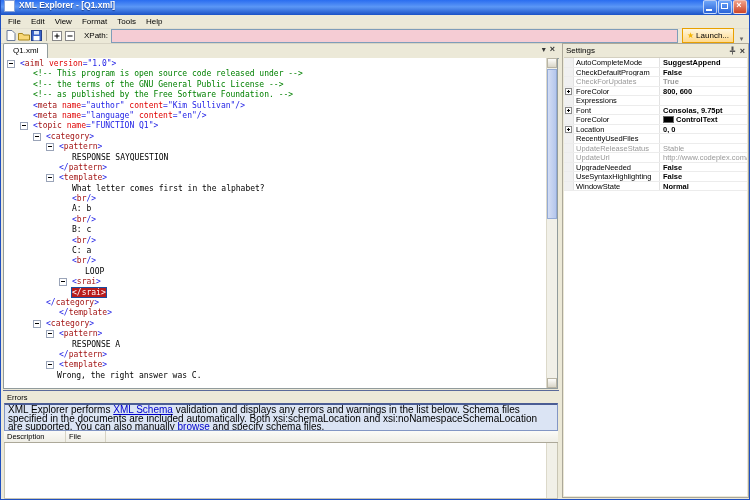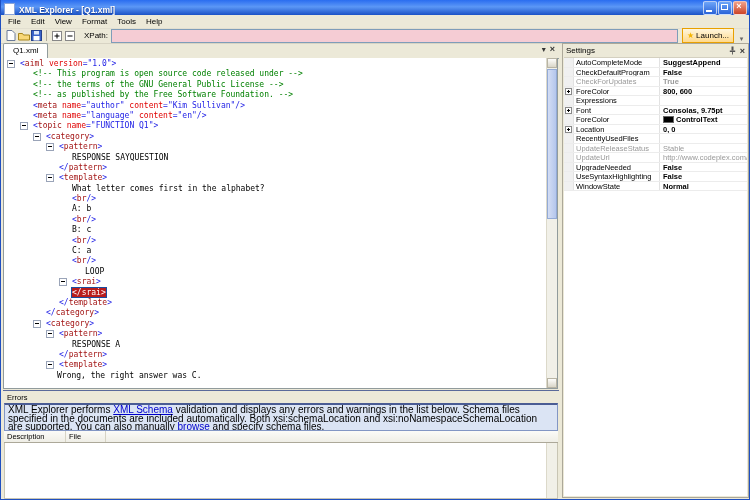--- a/index.html
+++ b/index.html
@@ -1,20 +1,20 @@
 <!DOCTYPE html>
 <html><head>
 <meta charset="utf-8">
 <style>
   html,body{margin:0;padding:0;}
   body{width:750px;height:500px;overflow:hidden;background:#ece9d8;font-family:"Liberation Sans",sans-serif;}
   .window{position:relative;width:750px;height:500px;background:#ece9d8;overflow:hidden;border-left:1px solid #2050c0;border-right:1px solid #2050c0;border-bottom:1px solid #2050c0;box-sizing:border-box;}
 
   
-  .titlebar{position:absolute;top:0;left:0;right:0;height:15px;background:linear-gradient(180deg,#2a6df0 0%,#5b97f6 45%,#1b52c6 100%);display:flex;align-items:flex-end;padding:0 2px;}
+  .titlebar{position:absolute;top:0;left:0;right:0;height:15px;background:linear-gradient(180deg,#2a6df0 0%,#5b97f6 45%,#1b52c6 100%);display:flex;align-items:flex-start;padding:0 2px;}
   .app-icon{width:9px;height:10px;background:#fff;border:1px solid #8aa4d8;margin-left:1px;}
   .title-text{flex:1;color:#fff;font-size:8.5px;font-weight:bold;margin-left:4px;white-space:nowrap;text-shadow:0 1px 1px #173a8c;}
   .win-btns{display:flex;}
   .wbtn{width:12px;height:12px;margin-left:1px;border:1px solid rgba(255,255,255,.65);border-radius:2px;position:relative;}
   .wbtn.min,.wbtn.max{background:linear-gradient(180deg,#6ea5f8,#2a63d8);}
   .wbtn.close{background:linear-gradient(180deg,#f0a088,#cc4427);}
   .wbtn.min::after{content:"";position:absolute;left:2px;bottom:2px;width:6px;height:2px;background:#fff;}
   .wbtn.max::after{content:"";position:absolute;left:2px;top:2px;width:5px;height:4px;border:1px solid #fff;}
   .wbtn.close::after{content:"×";position:absolute;left:0;top:-1px;width:10px;text-align:center;color:#fff;font-size:9px;font-weight:bold;}
 
@@ -185,22 +185,22 @@
         <div class="tree-row" style="padding-left: 68px;"><span class="row-text"><span class="tk-p">&lt;</span><span class="tk-e">br</span><span class="tk-p">/&gt;</span></span></div>
         <div class="tree-row" style="padding-left: 68px;"><span class="row-text"><span class="tk-t">A: b</span></span></div>
         <div class="tree-row" style="padding-left: 68px;"><span class="row-text"><span class="tk-p">&lt;</span><span class="tk-e">br</span><span class="tk-p">/&gt;</span></span></div>
         <div class="tree-row" style="padding-left: 68px;"><span class="row-text"><span class="tk-t">B: c</span></span></div>
         <div class="tree-row" style="padding-left: 68px;"><span class="row-text"><span class="tk-p">&lt;</span><span class="tk-e">br</span><span class="tk-p">/&gt;</span></span></div>
         <div class="tree-row" style="padding-left: 68px;"><span class="row-text"><span class="tk-t">C: a</span></span></div>
         <div class="tree-row" style="padding-left: 68px;"><span class="row-text"><span class="tk-p">&lt;</span><span class="tk-e">br</span><span class="tk-p">/&gt;</span></span></div>
         <div class="tree-row" style="padding-left: 81px;"><span class="row-text"><span class="tk-t">LOOP</span></span></div>
         <div class="tree-row" style="padding-left: 68px;"><span class="expander" style="left: 55px;"></span><span class="row-text"><span class="tk-p">&lt;</span><span class="tk-e">srai</span><span class="tk-p">&gt;</span></span></div>
         <div class="tree-row sel" style="padding-left: 68px;"><span class="row-text"><span class="tk-p">&lt;/</span><span class="tk-e">srai</span><span class="tk-p">&gt;</span></span></div>
+        <div class="tree-row" style="padding-left: 42px;"><span class="row-text"><span class="tk-p">&lt;/</span><span class="tk-e">category</span><span class="tk-p">&gt;</span></span></div>
         <div class="tree-row" style="padding-left: 55px;"><span class="row-text"><span class="tk-p">&lt;/</span><span class="tk-e">template</span><span class="tk-p">&gt;</span></span></div>
-        <div class="tree-row" style="padding-left: 42px;"><span class="row-text"><span class="tk-p">&lt;/</span><span class="tk-e">category</span><span class="tk-p">&gt;</span></span></div>
         <div class="tree-row" style="padding-left: 42px;"><span class="expander" style="left: 29px;"></span><span class="row-text"><span class="tk-p">&lt;</span><span class="tk-e">category</span><span class="tk-p">&gt;</span></span></div>
         <div class="tree-row" style="padding-left: 55px;"><span class="expander" style="left: 42px;"></span><span class="row-text"><span class="tk-p">&lt;</span><span class="tk-e">pattern</span><span class="tk-p">&gt;</span></span></div>
         <div class="tree-row" style="padding-left: 68px;"><span class="row-text"><span class="tk-t">RESPONSE A</span></span></div>
         <div class="tree-row" style="padding-left: 55px;"><span class="row-text"><span class="tk-p">&lt;/</span><span class="tk-e">pattern</span><span class="tk-p">&gt;</span></span></div>
         <div class="tree-row" style="padding-left: 55px;"><span class="expander" style="left: 42px;"></span><span class="row-text"><span class="tk-p">&lt;</span><span class="tk-e">template</span><span class="tk-p">&gt;</span></span></div>
         <div class="tree-row" style="padding-left: 53px;"><span class="row-text"><span class="tk-t">Wrong, the right answer was C.</span></span></div>
       </div>
     <div class="vscroll">
       <span class="sbtn up"></span>
       <span class="sthumb"></span>

